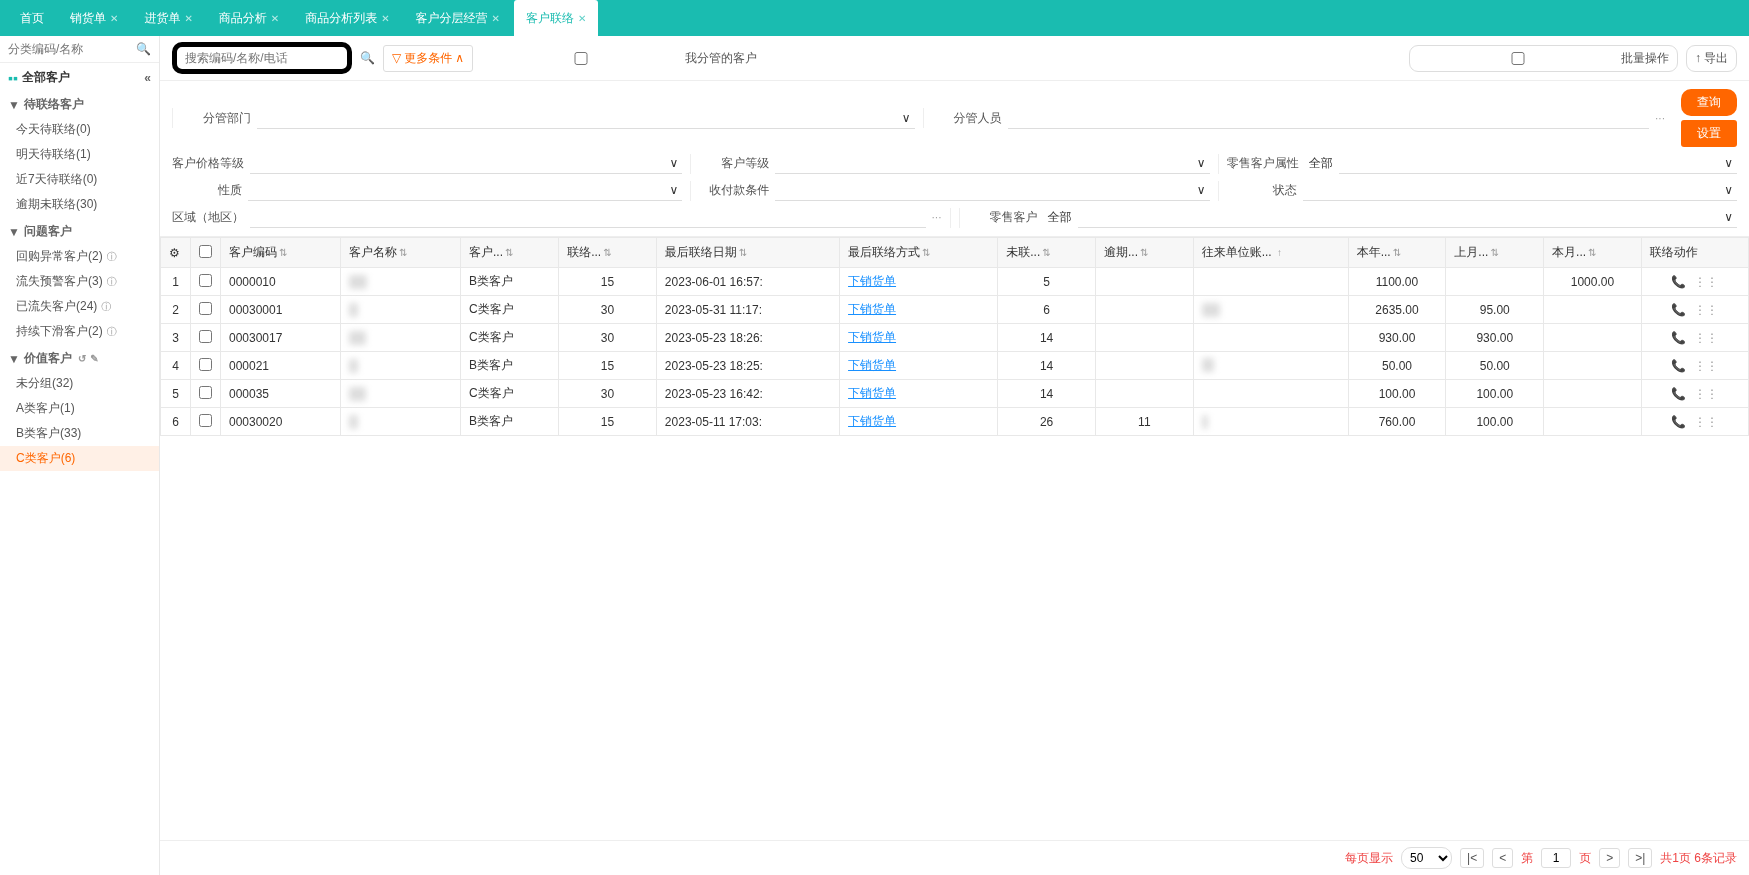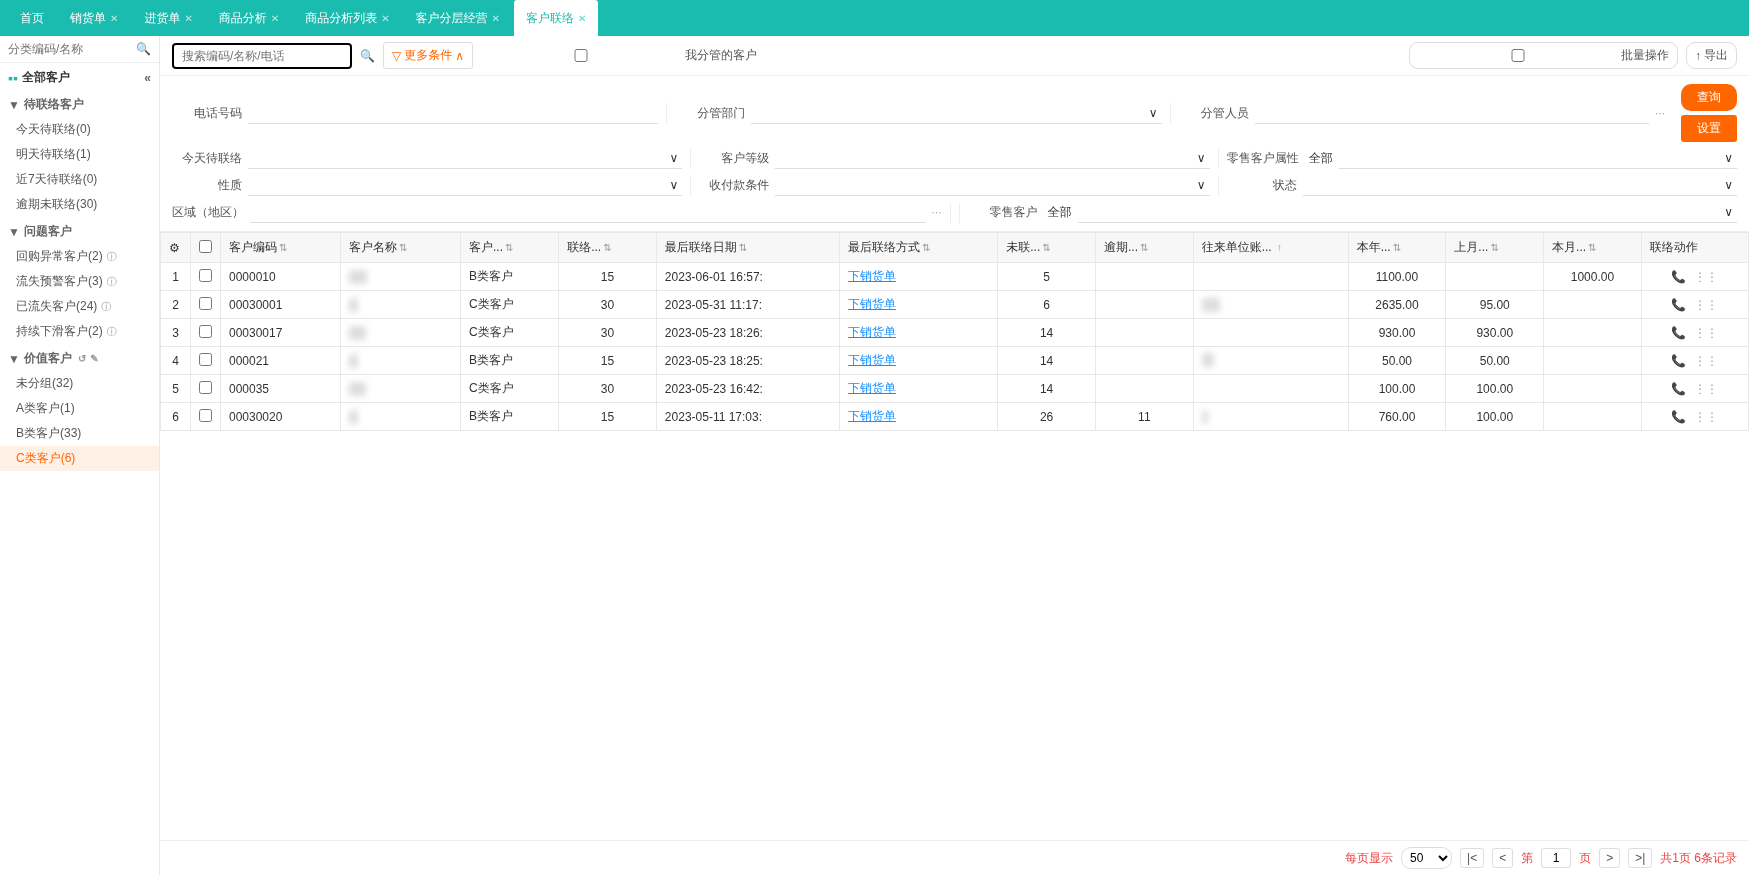--- a/index.html
+++ b/index.html
@@ -100,22 +100,22 @@
     
     .filter-bar {
       background: #fff;
       padding: 6px 12px;
       border-bottom: 1px solid #eee;
       display: flex;
       align-items: center;
       gap: 8px;
     }
     .filter-bar input {
-      border: 2px solid #000000;
-      border-radius: 4px;
+      border: 5px solid #000000;
+      border-radius: 10px;
       padding: 4px 8px;
       outline: none;
       width: 200px;
       color: #999;
     }
     .filter-btn {
       display: flex;
       align-items: center;
       gap: 3px;
       padding: 4px 8px;
@@ -421,24 +421,20 @@
       </div>
       <div class="action-btn">
         <span>↑</span>
         <span>导出</span>
       </div>
     </div>
 
     <div class="adv-filter">
 
       <div class="filter-row">
-        <div class="filter-field">
-          <span class="filter-label">电话号码</span>
-          <input class="filter-input" style="flex: 2 1 0%;">
-        </div>
         <div class="filter-divider"></div>
         <div class="filter-field">
           <span class="filter-label">分管部门</span>
           <div class="filter-select" style="flex:2;">
             <span></span>
               <span>∨</span>
           </div>
         </div>
         <div class="filter-divider"></div>
         <div class="filter-field">
@@ -447,21 +443,21 @@
           <span style="color:#999; font-size:10px; cursor:pointer;">···</span>
         </div>
         <div class="filter-actions">
           <button class="query-btn">查询</button>
           <button class="set-btn">设置</button>
         </div>
       </div>
 
       <div class="filter-row">
         <div class="filter-field">
-          <span class="filter-label">今天待联络</span>
+          <span class="filter-label">客户价格等级</span>
           <div class="filter-select" style="flex:2;">
             <span></span>
               <span>∨</span>
           </div>
         </div>
         <div class="filter-divider"></div>
         <div class="filter-field">
           <span class="filter-label">客户等级</span>
           <div class="filter-select" style="flex:2;">
             <span></span>

